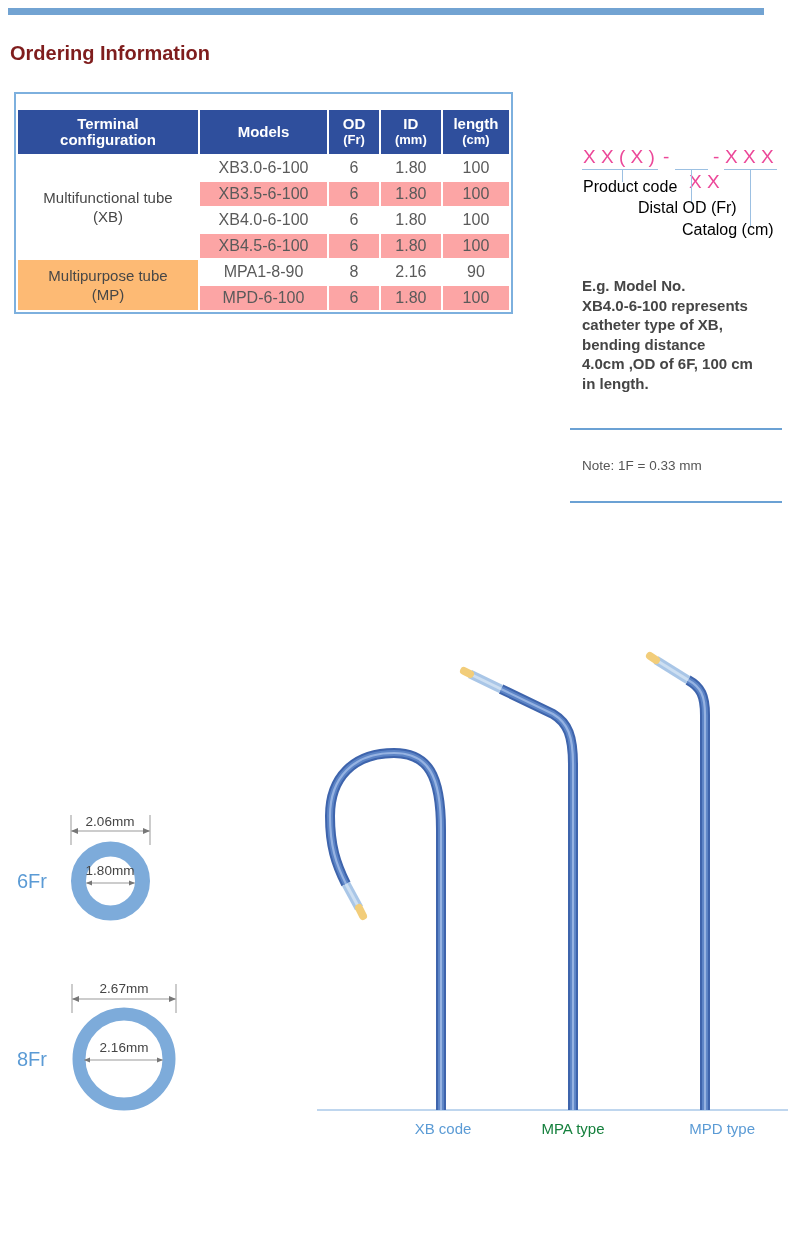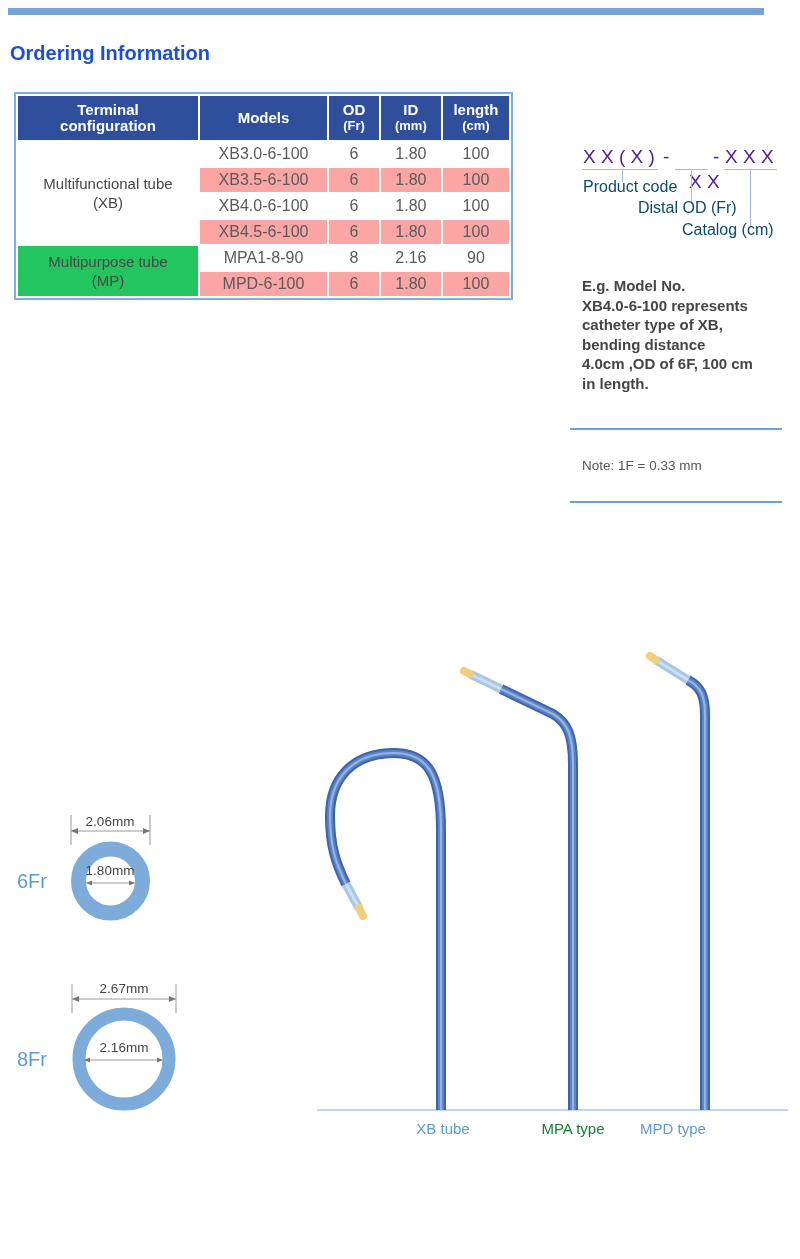--- a/index.html
+++ b/index.html
@@ -2,39 +2,39 @@
 <html><head>
 <meta charset="utf-8">
 <style>
   html,body{margin:0;padding:0;background:#fff;}
   .page{position:relative;width:800px;height:1259px;background:#ffffff;overflow:hidden;
         font-family:"Liberation Sans","DejaVu Sans",sans-serif;}
   .abs{position:absolute;}
 
   .top-bar{left:8px;top:8px;width:756px;height:7px;background:#72a3d2;}
 
-  .main-heading{left:10px;top:42px;font-size:20px;font-weight:bold;color:#1d4ed8;}
+  .main-heading{left:10px;top:42px;font-size:20px;font-weight:bold;color:#7f1d1d;}
 
   
   .table-wrap{left:14px;top:92px;width:495px;border:2px solid #7db0de;background:#fff;}
-  table.spec{border-collapse:separate;border-spacing:2px;width:100%;table-layout:fixed;}
+  table.spec{border-collapse:separate;border-spacing:2px;width:100%;table-layout:fixed;margin-top:14px;}
   table.spec th{background:#2f4f9d;color:#fff;font-size:15px;line-height:16px;
                 font-weight:bold;text-align:center;padding:6px 0;}
   table.spec th .hdr-sub{font-size:13px;font-weight:bold;display:block;}
   table.spec td{text-align:center;font-size:16px;color:#5a5a5a;height:24px;padding:0;
                 vertical-align:middle;background:#fff;}
   table.spec td.stripe{background:#fca5a5;}
   table.spec td.groupcell{font-size:15px;color:#474747;line-height:19px;}
-  table.spec td.group-mp{background:#22c55e;}
+  table.spec td.group-mp{background:#fdba74;}
 
   
   .naming-title{left:585px;top:88px;font-size:17px;font-weight:bold;color:#4a89c2;line-height:19px;}
-  .pattern-part{top:146px;font-size:19px;color:#4c1d95;white-space:nowrap;}
+  .pattern-part{top:146px;font-size:19px;color:#ec4899;white-space:nowrap;}
   .nline{background:#9cc0e2;}
-  .nlabel{font-size:16px;color:#0c4a6e;white-space:nowrap;}
+  .nlabel{font-size:16px;color:#000000;white-space:nowrap;}
 
   .example-block{left:582px;top:276px;font-size:15px;font-weight:600;color:#454545;line-height:19.5px;}
   .rule{left:570px;width:212px;height:2px;background:#6ba1d4;}
   .note-text{left:582px;top:458px;font-size:13.5px;color:#555;}
 
   .cath-label{top:1120px;width:100px;text-align:center;font-size:15px;}
   .cath-blue{color:#5b9bd5;} .cath-gray{color:#15803d;}
 
   .footer-text{left:12px;top:1202px;font-size:15.5px;color:#3f66b0;}
 
@@ -226,18 +226,18 @@
     <g>
       <path class="tube-outer" d="M705,1110 L705,715 C705,696 701,687 688,680"></path>
       <path class="tube-mid" d="M705,1110 L705,715 C705,696 701,687 688,680"></path>
       <path class="tube-hi" d="M705,1110 L705,715 C705,696 701,687 688,680"></path>
       <path class="tip-light" d="M688,680 L656,660"></path>
       <path class="tip-light-hi" d="M688,680 L656,660"></path>
       <path class="tip-yellow" d="M656,660 L650,656"></path>
     </g>
   </svg>
 
-  <div class="abs cath-label cath-blue" style="left:393px;">XB tube</div>
+  <div class="abs cath-label cath-blue" style="left:393px;">XB code</div>
   <div class="abs cath-label cath-gray" style="left:523px;">MPA type</div>
-  <div class="abs cath-label cath-blue" style="left:623px;">MPD type</div>
+  <div class="abs cath-label cath-blue" style="left:655px;text-align:right;">MPD type</div>
 
 
 </div>
 
 </body></html>

